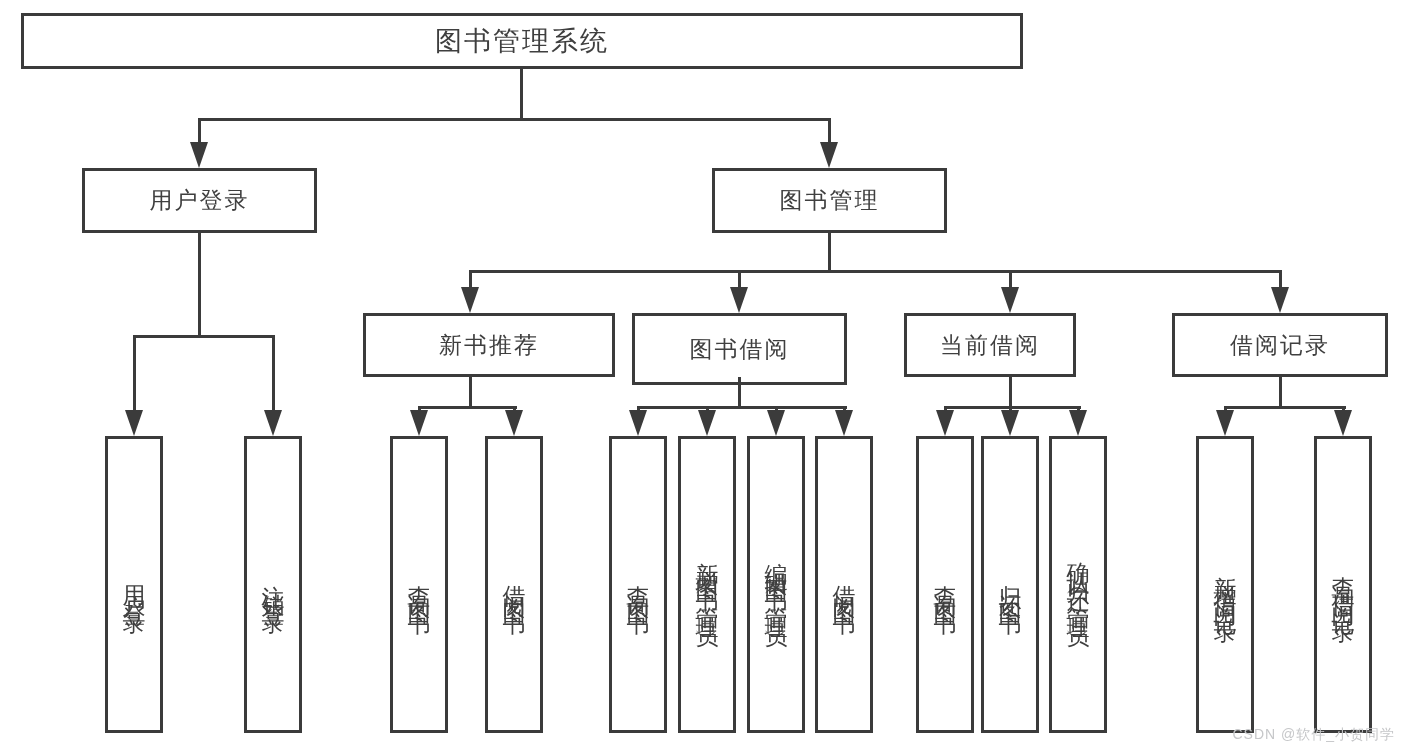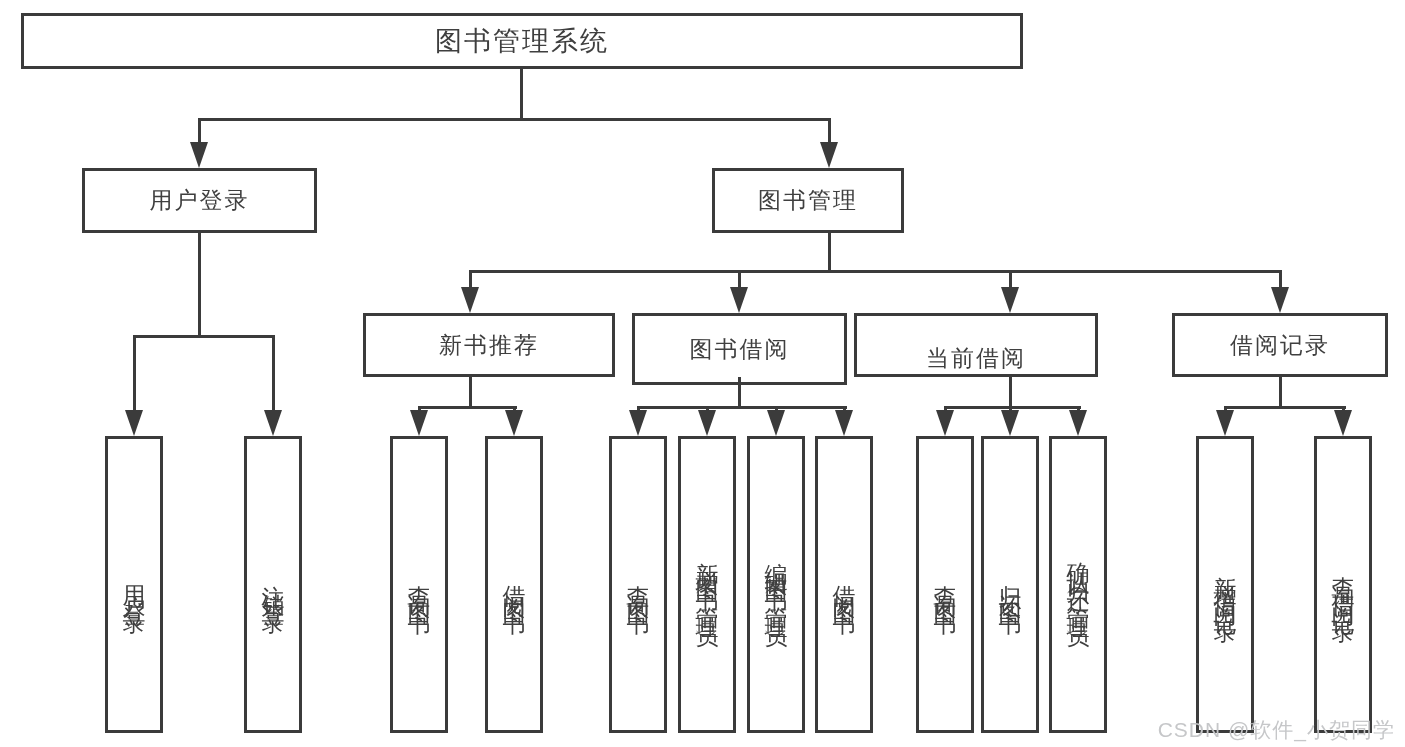--- a/index.html
+++ b/index.html
@@ -53,21 +53,21 @@
     width: 0;
     height: 0;
     border-left: 9px solid transparent;
     border-right: 9px solid transparent;
     border-top: 26px solid #3b3b3b;
   }
   .watermark {
     position: absolute;
     right: 10px;
     bottom: 3px;
-    font-size: 21px;
+    font-size: 14px;
     letter-spacing: 1px;
     color: #c6c7c9;
     z-index: 5;
   }
 </style>
 </head>
 <body>
 
 <div id="canvas">
 
@@ -78,21 +78,21 @@
   <div class="vl" style="left:520px; top:69px;  height:52px;"></div>
   <div class="hl" style="left:198px; top:118px; width:633px;"></div>
   <div class="vl" style="left:198px; top:118px; height:26px;"></div>
   <div class="vl" style="left:828px; top:118px; height:26px;"></div>
   <div class="ar" style="left:190px; top:142px;"></div>
   <div class="ar" style="left:820px; top:142px;"></div>
 
   <div class="box" style="left:82px; top:168px; width:235px; height:65px;">
     <span class="lbl">用户登录</span>
   </div>
-  <div class="box" style="left:712px; top:168px; width:192px; height:65px;">
+  <div class="box" style="left:712px; top:168px; width:235px; height:65px;">
     <span class="lbl">图书管理</span>
   </div>
 
   <div class="vl" style="left:198px; top:233px; height:105px;"></div>
   <div class="hl" style="left:133px; top:335px; width:142px;"></div>
   <div class="vl" style="left:133px; top:335px; height:78px;"></div>
   <div class="vl" style="left:272px; top:335px; height:78px;"></div>
   <div class="ar" style="left:125px; top:410px;"></div>
   <div class="ar" style="left:264px; top:410px;"></div>
 
@@ -106,21 +106,21 @@
   <div class="ar" style="left:730px;  top:287px;"></div>
   <div class="ar" style="left:1001px; top:287px;"></div>
   <div class="ar" style="left:1271px; top:287px;"></div>
 
   <div class="box" style="left:363px; top:313px; width:252px; height:64px;">
     <span class="lbl">新书推荐</span>
   </div>
   <div class="box" style="left:632px; top:313px; width:215px; height:72px;">
     <span class="lbl">图书借阅</span>
   </div>
-  <div class="box" style="left:854px; top:313px; width:244px; height:64px;align-items:flex-end;">
+  <div class="box" style="left:904px; top:313px; width:172px; height:64px;">
     <span class="lbl">当前借阅</span>
   </div>
   <div class="box" style="left:1172px; top:313px; width:216px; height:64px;">
     <span class="lbl">借阅记录</span>
   </div>
 
   <div class="vl" style="left:469px; top:377px; height:32px;"></div>
   <div class="hl" style="left:418px; top:406px; width:99px;"></div>
   <div class="vl" style="left:418px; top:406px; height:8px;"></div>
   <div class="vl" style="left:513px; top:406px; height:8px;"></div>

